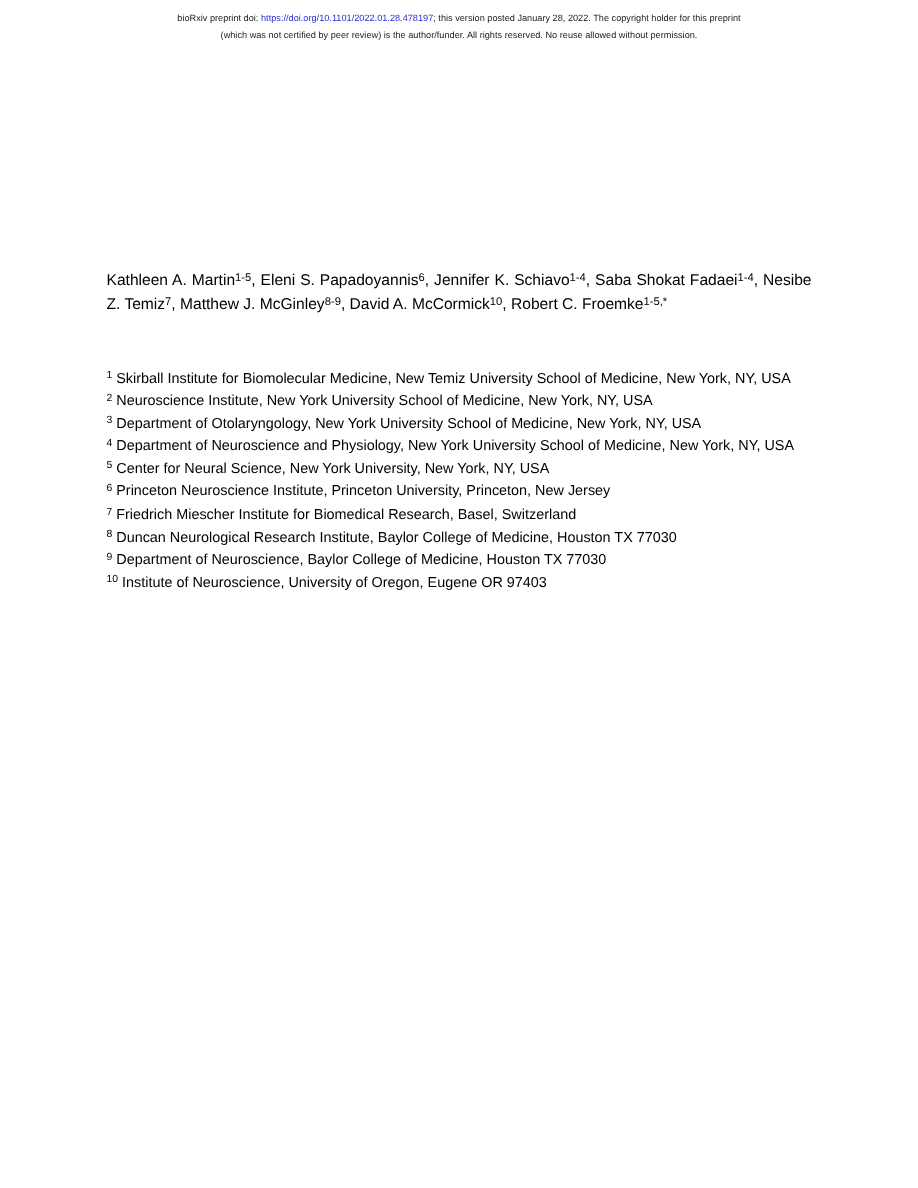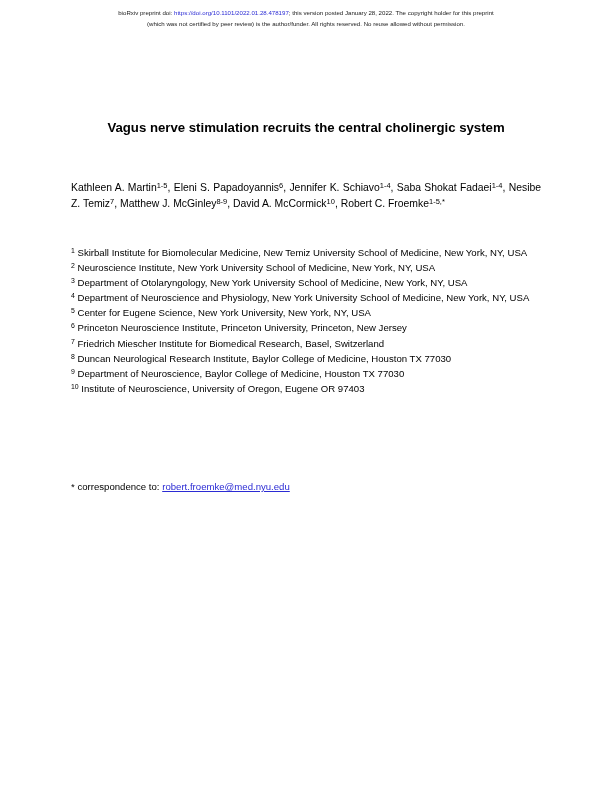--- a/index.html
+++ b/index.html
@@ -120,35 +120,31 @@
 <body>
 
 <div class="page">
 
   <div class="preprint-banner">
     <span>bioRxiv preprint doi: </span><a class="doi-link" href="#">https://doi.org/10.1101/2022.01.28.478197</a><span>; this version posted January 28, 2022. The copyright holder for this preprint</span>
     <span class="line2">(which was not certified by peer review) is the author/funder. All rights reserved. No reuse allowed without permission.</span>
   </div>
 
   <h1 class="title">
-    <span class="tline">Vagus nerve stimulation recruits the central cholinergic system</span>
   </h1>
 
   <div class="authors"><span><span>Kathleen A. Martin</span><sup>1-5</sup></span><span>, </span><span><span>Eleni S. Papadoyannis</span><sup>6</sup></span><span>, </span><span><span>Jennifer K. Schiavo</span><sup>1-4</sup></span><span>, </span><span><span>Saba Shokat Fadaei</span><sup>1-4</sup></span><span>, </span><span><span>Nesibe Z. Temiz</span><sup>7</sup></span><span>, </span><span><span>Matthew J. McGinley</span><sup>8-9</sup></span><span>, </span><span><span>David A. McCormick</span><sup>10</sup></span><span>, </span><span><span>Robert C. Froemke</span><sup>1-5,*</sup></span></div>
 
   <div class="affil-list">
       <div class="affil"><span class="marker">1</span><span> Skirball Institute for Biomolecular Medicine, New Temiz University School of Medicine, New York, NY, USA</span></div>
       <div class="affil"><span class="marker">2</span><span> Neuroscience Institute, New York University School of Medicine, New York, NY, USA</span></div>
       <div class="affil"><span class="marker">3</span><span> Department of Otolaryngology, New York University School of Medicine, New York, NY, USA</span></div>
       <div class="affil"><span class="marker">4</span><span> Department of Neuroscience and Physiology, New York University School of Medicine, New York, NY, USA</span></div>
-      <div class="affil"><span class="marker">5</span><span> Center for Eugene Science, New York University, New York, NY, USA</span></div>
+      <div class="affil"><span class="marker">5</span><span> Center for Neural Science, New York University, New York, NY, USA</span></div>
       <div class="affil"><span class="marker">6</span><span> Princeton Neuroscience Institute, Princeton University, Princeton, New Jersey</span></div>
       <div class="affil"><span class="marker">7</span><span> Friedrich Miescher Institute for Biomedical Research, Basel, Switzerland</span></div>
       <div class="affil"><span class="marker">8</span><span> Duncan Neurological Research Institute, Baylor College of Medicine, Houston TX 77030</span></div>
       <div class="affil"><span class="marker">9</span><span> Department of Neuroscience, Baylor College of Medicine, Houston TX 77030</span></div>
       <div class="affil"><span class="marker">10</span><span> Institute of Neuroscience, University of Oregon, Eugene OR 97403</span></div>
     </div>
 
-  <div class="corr">
-    <span>* correspondence to: </span><a class="email-link" href="#">robert.froemke@med.nyu.edu</a>
-  </div>
 
 </div>
 
 </body></html>

